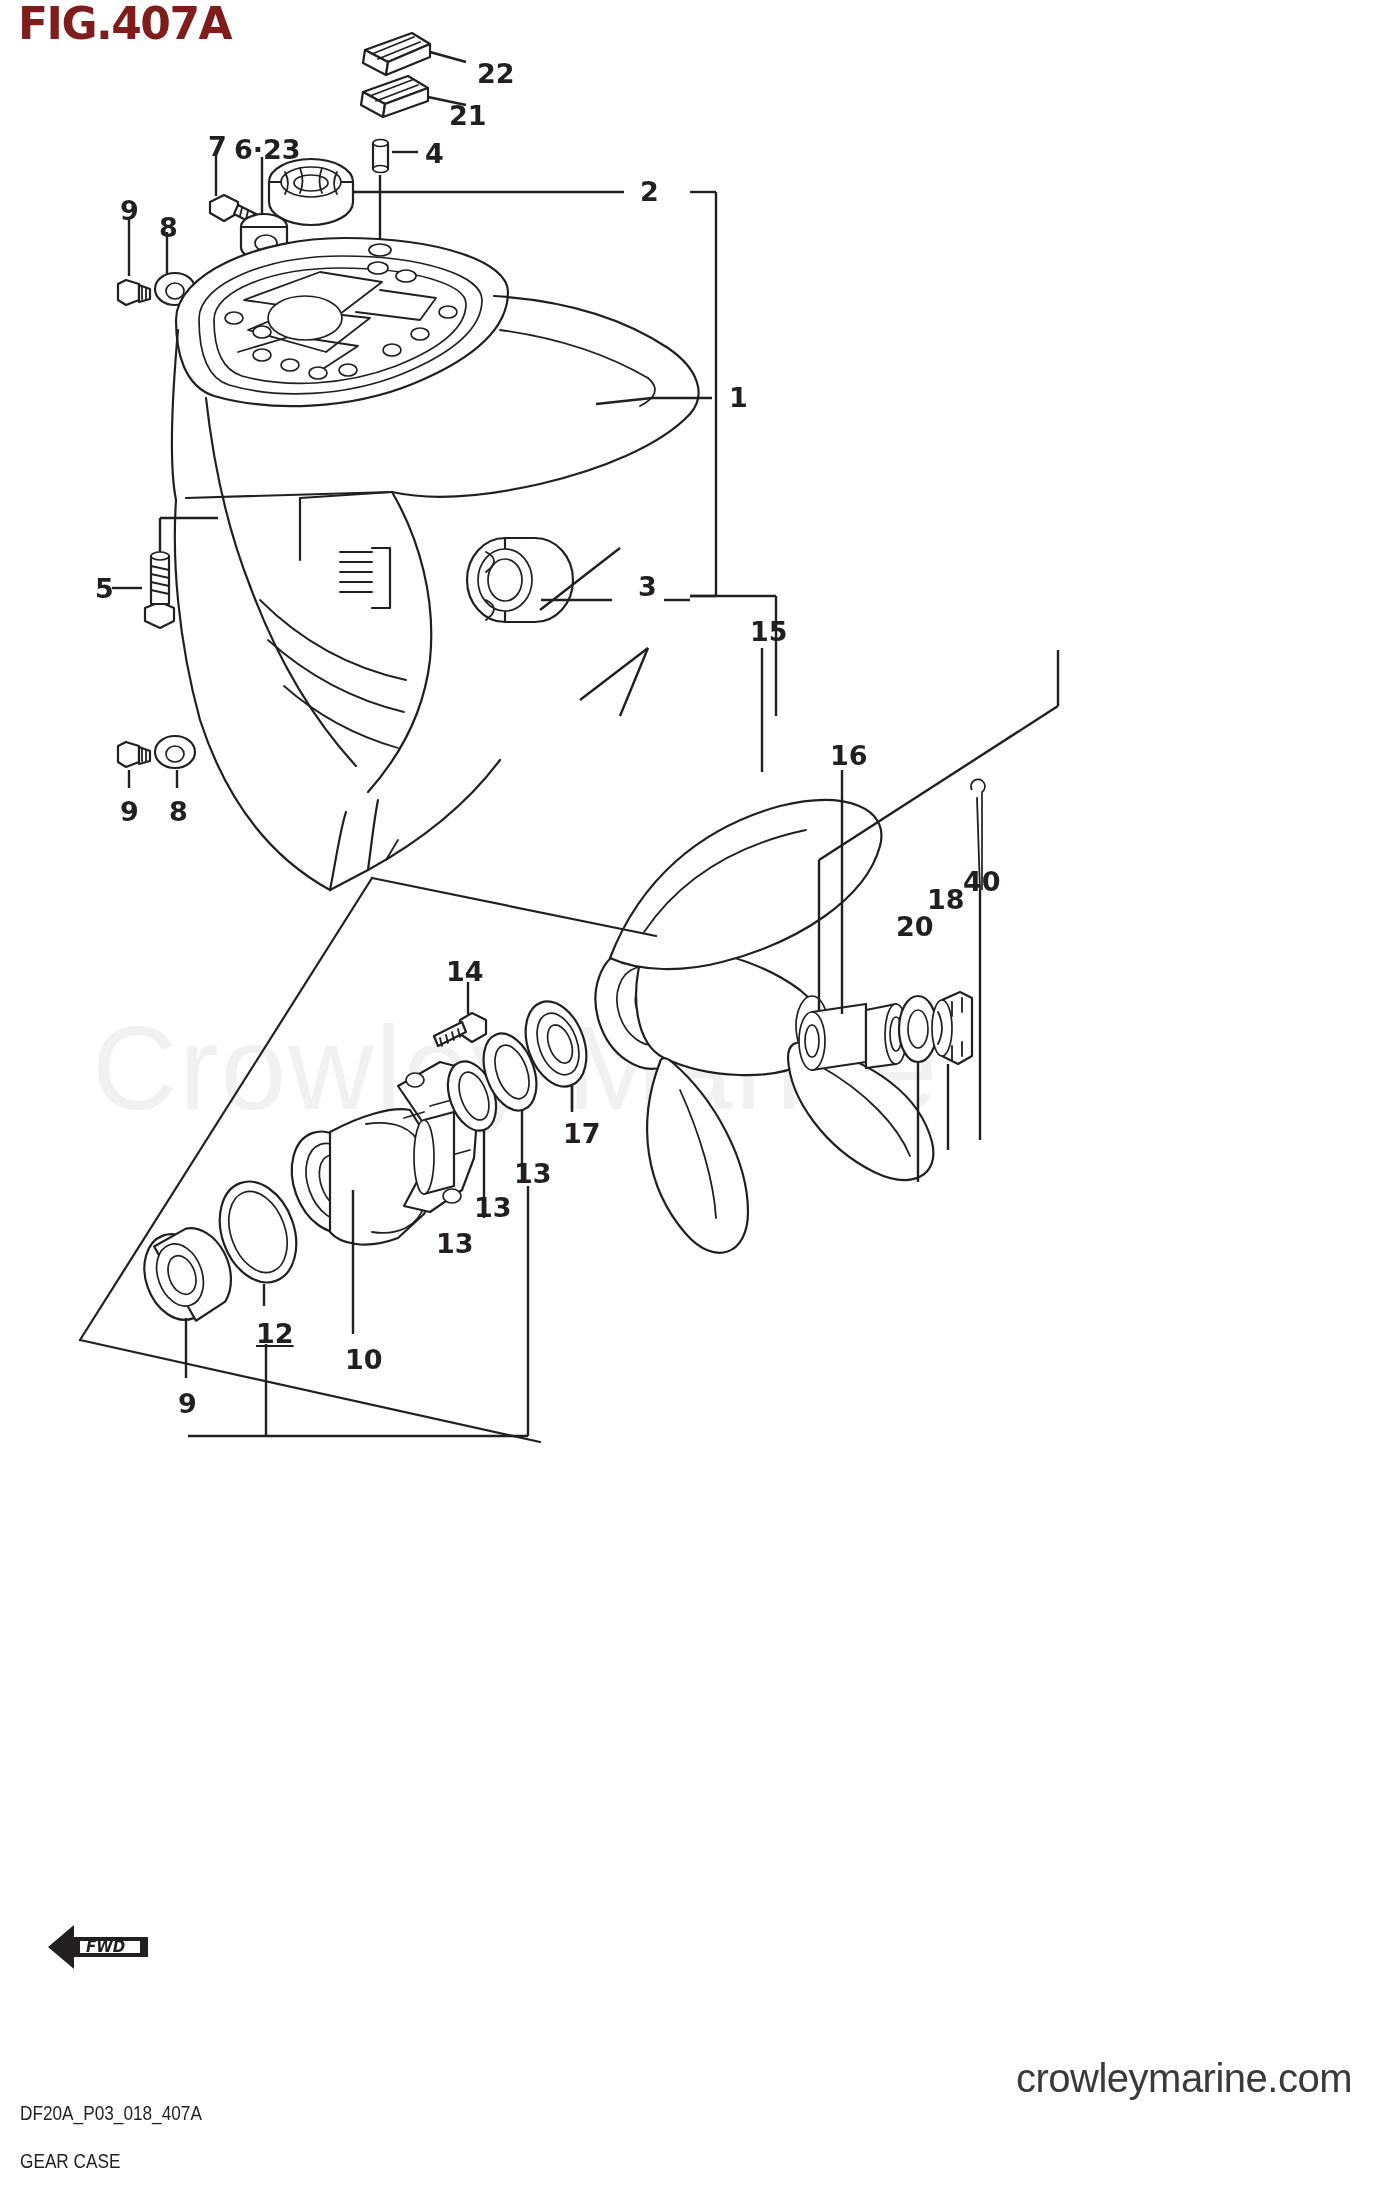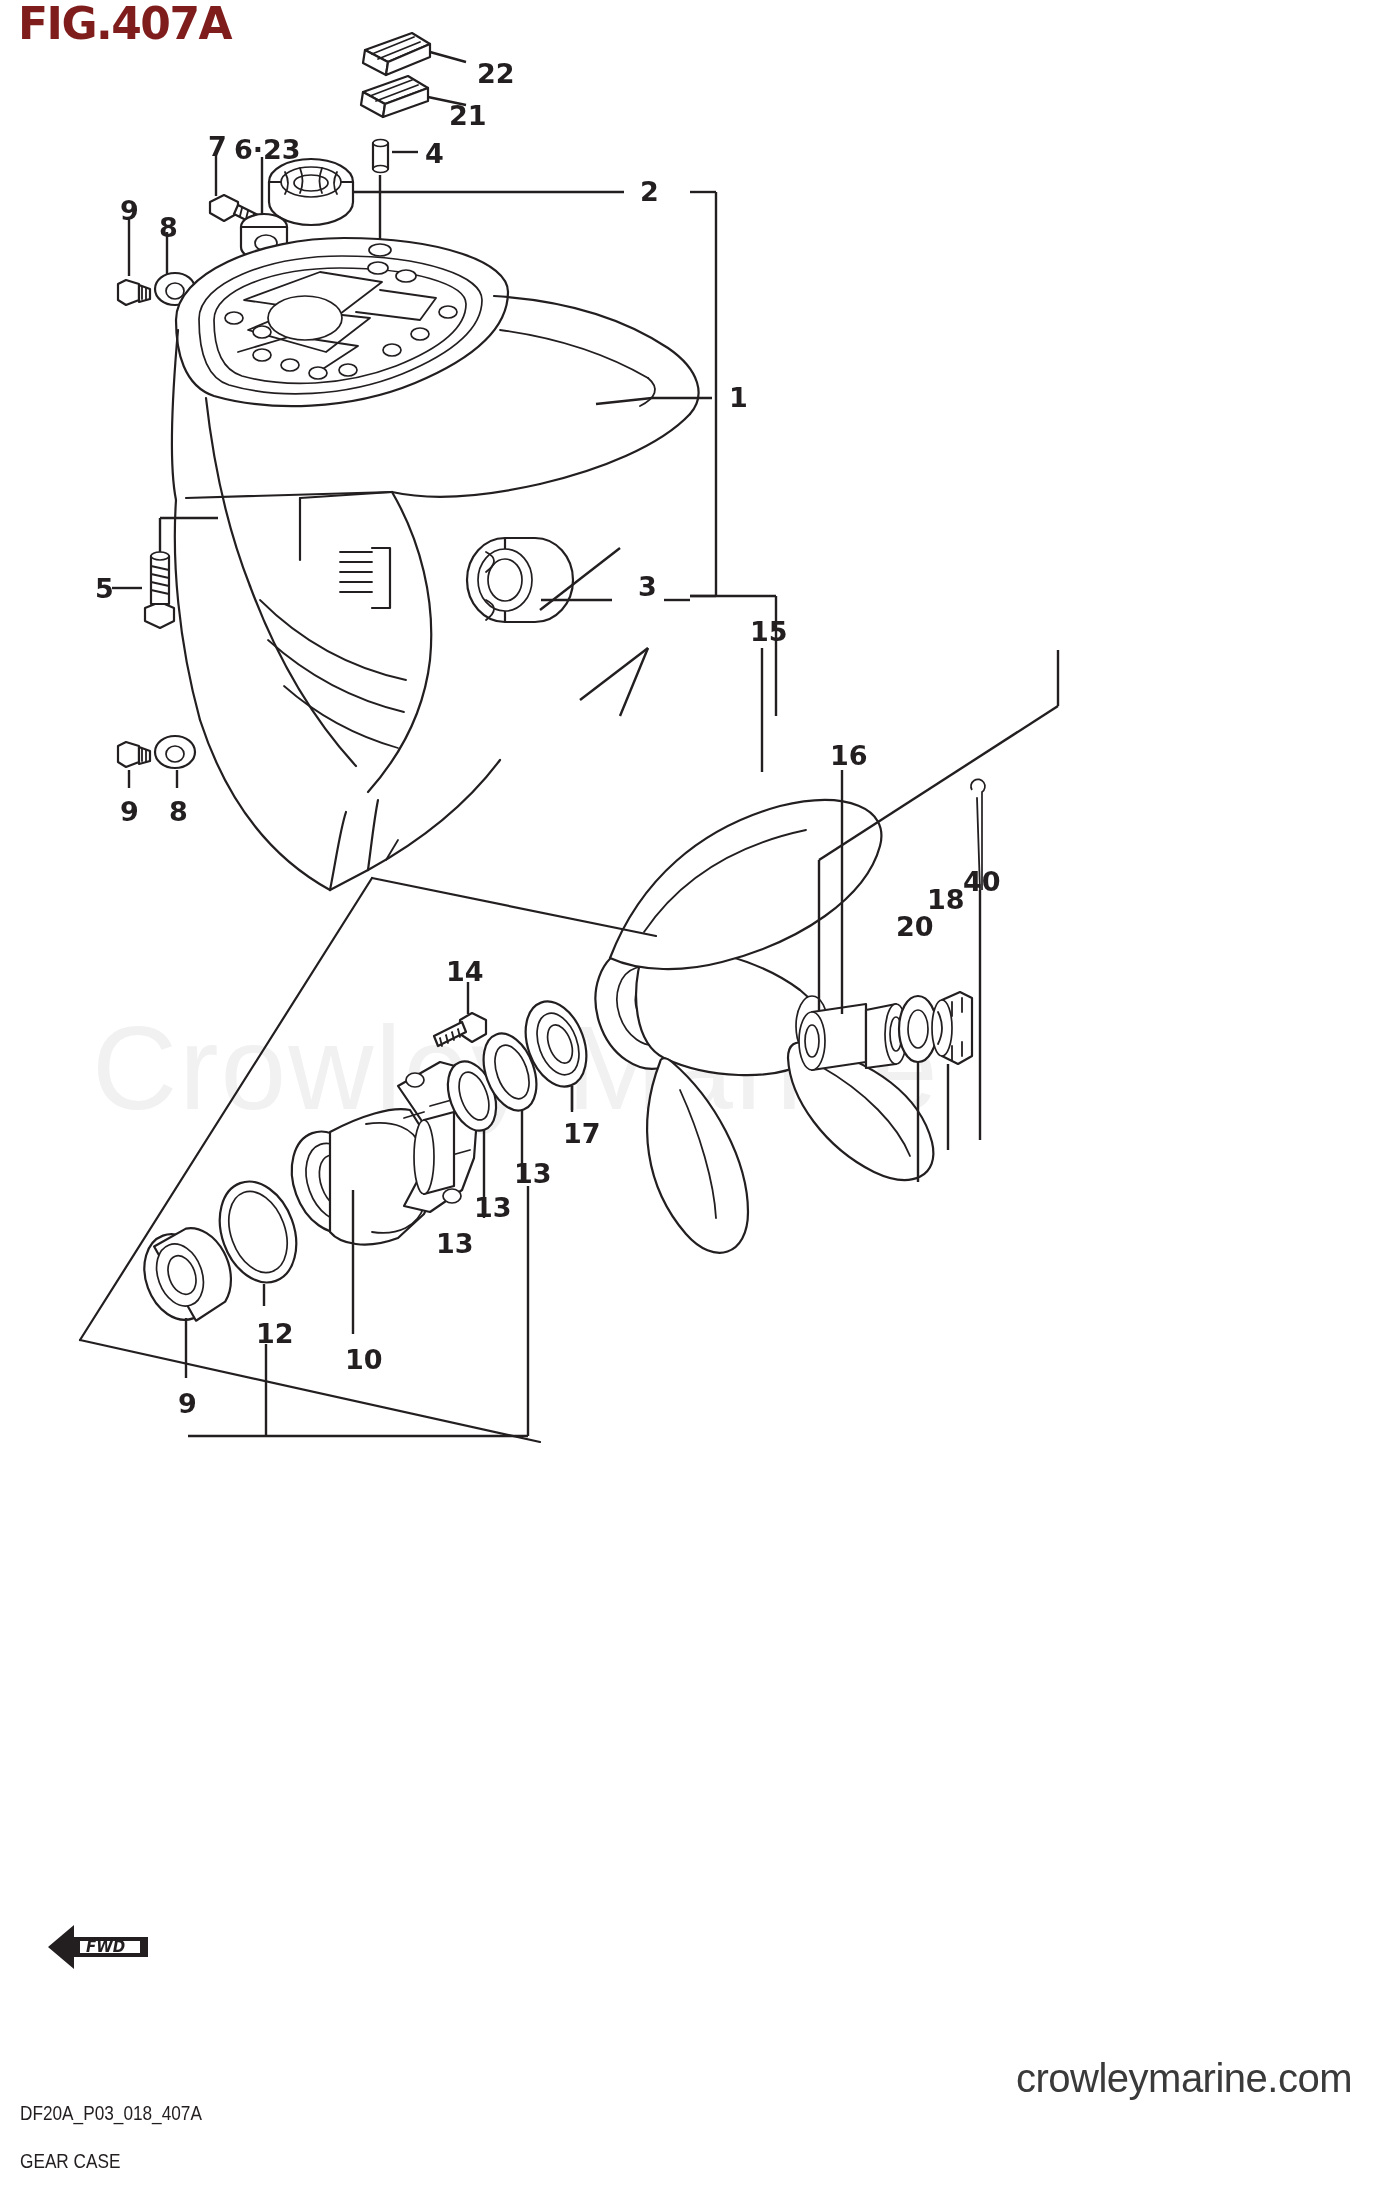--- a/index.html
+++ b/index.html
@@ -473,21 +473,21 @@
   <div class="callout" style="left:120px;  top:798px;">9</div>
   <div class="callout" style="left:169px;  top:798px;">8</div>
   <div class="callout" style="left:963px;  top:868px;">40</div>
   <div class="callout" style="left:927px;  top:886px;">18</div>
   <div class="callout" style="left:896px;  top:913px;">20</div>
   <div class="callout" style="left:446px;  top:958px;">14</div>
   <div class="callout" style="left:563px;  top:1120px;">17</div>
   <div class="callout" style="left:514px;  top:1160px;">13</div>
   <div class="callout" style="left:474px;  top:1194px;">13</div>
   <div class="callout" style="left:436px;  top:1230px;">13</div>
-  <div class="callout" style="left:256px;  top:1320px;">12</div>
+  <div class="callout" style="left:256px;  top:1320px;text-decoration:underline;">12</div>
   <div class="callout" style="left:345px;  top:1346px;">10</div>
   <div class="callout" style="left:178px;  top:1390px;">9</div>
 
   <svg id="fwd-badge" viewBox="0 0 110 56">
     <path class="solid" d="M4,30 L30,8 L30,20 L104,20 L104,40 L30,40 L30,52 Z"></path>
     <path fill="#ffffff" d="M36,24 L96,24 L96,36 L36,36 Z"></path>
     <text x="42" y="35" font-family="DejaVu Sans, sans-serif" font-size="15" font-weight="700" font-style="italic" fill="#231f20">FWD</text>
   </svg>
 
   <div id="footer-code">DF20A_P03_018_407A</div>

